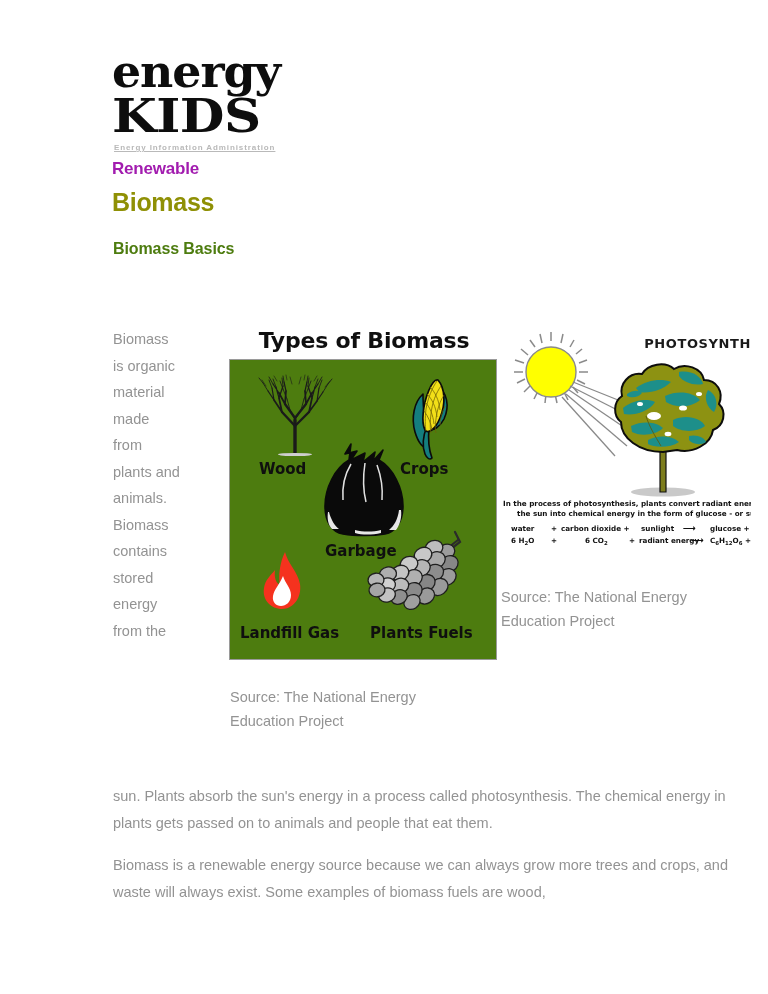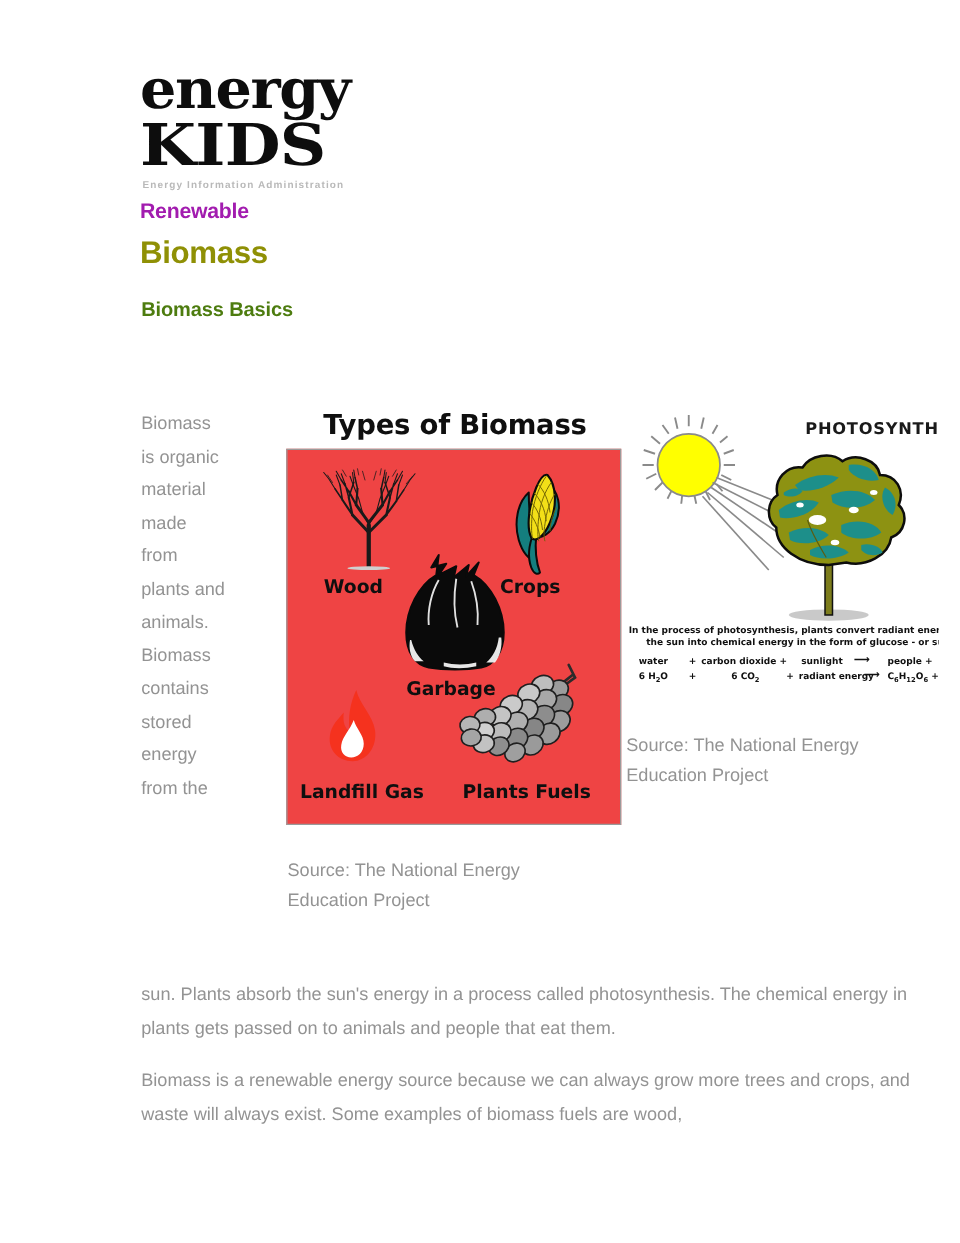--- a/index.html
+++ b/index.html
@@ -52,20 +52,21 @@
     transform: scaleX(1.12);
     transform-origin: left center;
   }
   .logo-eia {
     font-family: "Liberation Sans", sans-serif;
     font-size: 8px;
     font-weight: bold;
     letter-spacing: 0.9px;
     color: #b9b9b9;
     margin: 5px 0 0 2px;
+    text-decoration: underline;
   }
 
   
   .h-renewable {
     position: absolute;
     left: 72px;
     top: 159px;
     font-size: 17px;
     font-weight: bold;
     color: #a21caf;
@@ -124,21 +125,21 @@
     font-size: 22px;
     color: #0f0f0f;
     letter-spacing: -0.2px;
     margin-bottom: 6px;
   }
   .types-box {
     position: relative;
     width: 268px;
     height: 301px;
     border: 1px solid #9a9a9a;
-    background: #ef4444;
+    background: #4d7c0f;
     box-sizing: border-box;
   }
   .tb-label {
     position: absolute;
     font-family: "DejaVu Sans", sans-serif;
     font-weight: bold;
     font-size: 15px;
     color: #0f0f0f;
     white-space: nowrap;
   }
@@ -396,21 +397,21 @@
       <span class="l2">the sun into chemical energy in the form of glucose - or sug</span>
     </div>
 
     <div class="eq">
       <span class="eq-row">
         <span class="eq-c" style="left:4px;">water</span>
         <span class="eq-c" style="left:44px;">+</span>
         <span class="eq-c" style="left:54px;">carbon dioxide +</span>
         <span class="eq-c" style="left:134px;">sunlight</span>
         <span class="eq-c" style="left:176px;font-size:9px;top:-1px;">⟶</span>
-        <span class="eq-c" style="left:203px;">people +</span>
+        <span class="eq-c" style="left:203px;">glucose +</span>
       </span>
       <span class="eq-row">
         <span class="eq-c" style="left:4px;"><span>6 H</span><sub>2</sub><span>O</span></span>
         <span class="eq-c" style="left:44px;">+</span>
         <span class="eq-c" style="left:78px;"><span>6 CO</span><sub>2</sub></span>
         <span class="eq-c" style="left:122px;">+</span>
         <span class="eq-c" style="left:132px;">radiant energy</span>
         <span class="eq-c" style="left:184px;font-size:9px;top:-1px;">⟶</span>
         <span class="eq-c" style="left:203px;"><span>C</span><sub>6</sub><span>H</span><sub>12</sub><span>O</span><sub>6</sub><span> +</span></span>
       </span>

